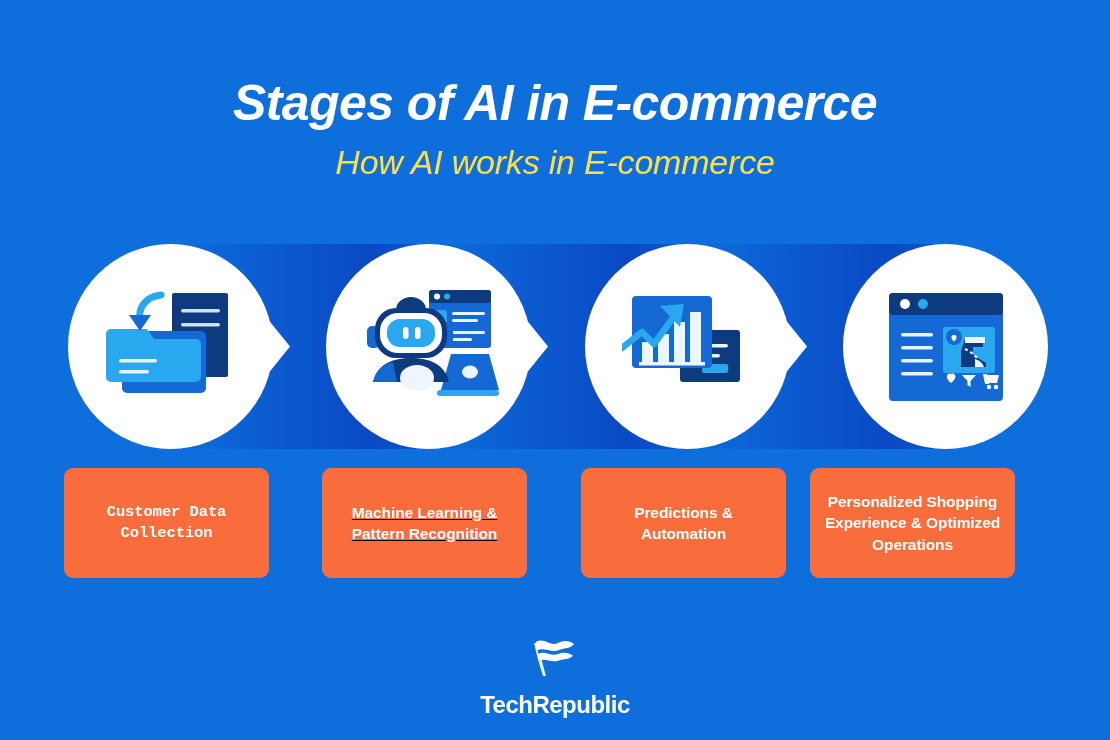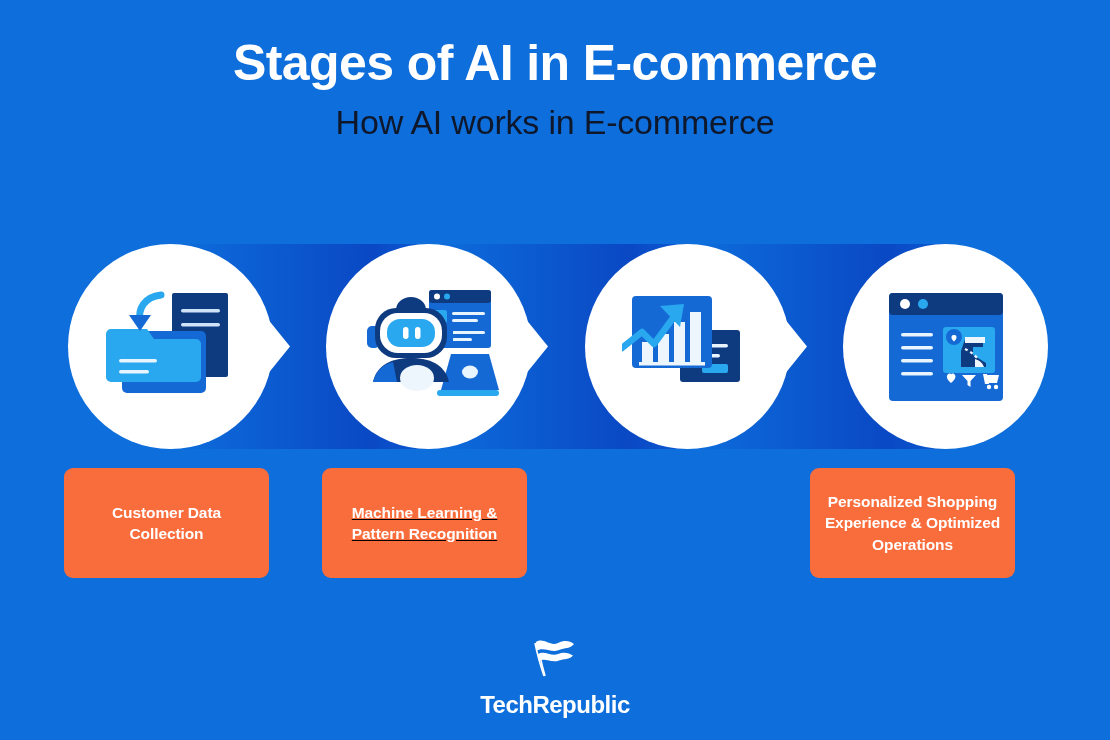--- a/index.html
+++ b/index.html
@@ -13,35 +13,36 @@
     font-family: "Liberation Sans", sans-serif;
     overflow: hidden;
     position: relative;
   }
 
   
   .header {
     position: absolute;
     top: 0; left: 0;
     width: 1110px;
-    padding-top: 36px;
+    padding-top: 76px;
     text-align: center;
+    font-style: italic;
   }
   .title {
     font-size: 50px;
     font-weight: bold;
     color: #ffffff;
     letter-spacing: -0.6px;
     line-height: 1.08;
     margin: 0;
   }
   .subtitle {
     font-size: 34px;
     font-weight: normal;
-    color: #0f172a;
+    color: #fde047;
     letter-spacing: -0.2px;
     line-height: 1.1;
     margin: 14px 0 0 0;
   }
 
   
   .flow {
     position: absolute;
     top: 244px;
     left: 0;
@@ -274,25 +275,28 @@
         <path d="M100 85 L104 85 L106 95 L102 95 Z" fill="#ffffff"></path>
         <path d="M103 86 L116 86 L114 94 L104 94 Z" fill="#ffffff"></path>
         <circle cx="106" cy="98" r="2.2" fill="#ffffff"></circle>
         <circle cx="113" cy="98" r="2.2" fill="#ffffff"></circle>
       </svg>
     </div>
   </div>
 </div>
 
 <div class="labels">
-  <div class="label-box" style="left:64px;">
+  <div class="label-box" style="left:64px;font-family:Liberation Mono, monospace;">
     <div class="label-text">Customer Data<br>Collection</div>
   </div>
   <div class="label-box" style="left:322px;text-decoration:underline;">
     <div class="label-text">Machine Learning &amp;<br>Pattern Recognition</div>
+  </div>
+  <div class="label-box" style="left:581px;">
+    <div class="label-text">Predictions &amp;<br>Automation</div>
   </div>
   <div class="label-box" style="left:810px;">
     <div class="label-text">Personalized Shopping<br>Experience &amp; Optimized<br>Operations</div>
   </div>
 </div>
 
 <div class="footer">
   <span>
     <svg width="46" height="42" viewBox="0 0 46 42">
       <path d="M4 6 C12 1 18 11 26 7 C33 3.5 38 5 42 8 C38 13 33 11.5 27 14 C19 17.5 12 10 4 15 Z" fill="#ffffff"></path>

